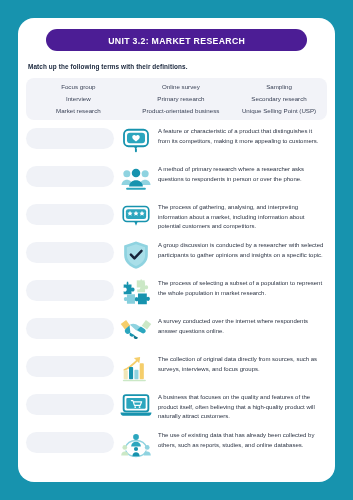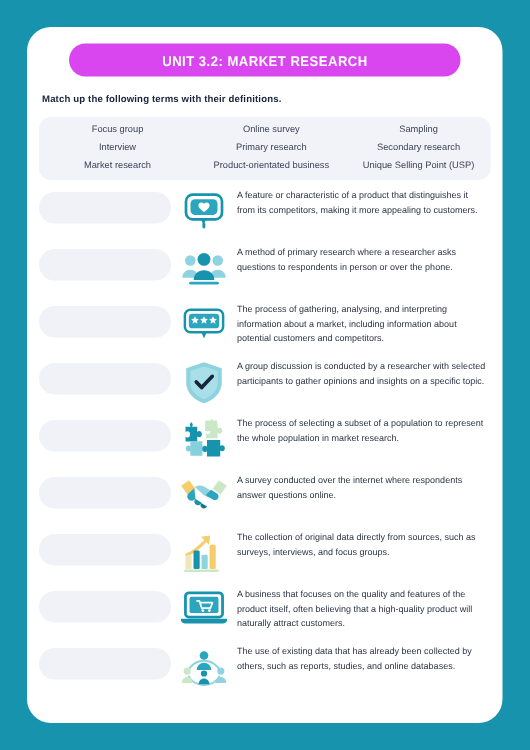--- a/index.html
+++ b/index.html
@@ -16,21 +16,21 @@
     left:18px; top:18px;
     width:317px; height:464px;
     background:#ffffff;
     border-radius:16px;
   }
 
   .title-banner {
     position:absolute;
     left:28px; top:11px;
     width:261px; height:22px;
-    background:#d946ef;
+    background:#4c1d95;
     border-radius:14px;
     display:flex; align-items:center; justify-content:center;
   }
   .title-banner span {
     color:#ffffff;
     font-size:9.4px;
     font-weight:bold;
     letter-spacing:0.35px;
     font-family:"Liberation Sans Narrow","Liberation Sans", sans-serif;
     transform:scaleX(0.93);

